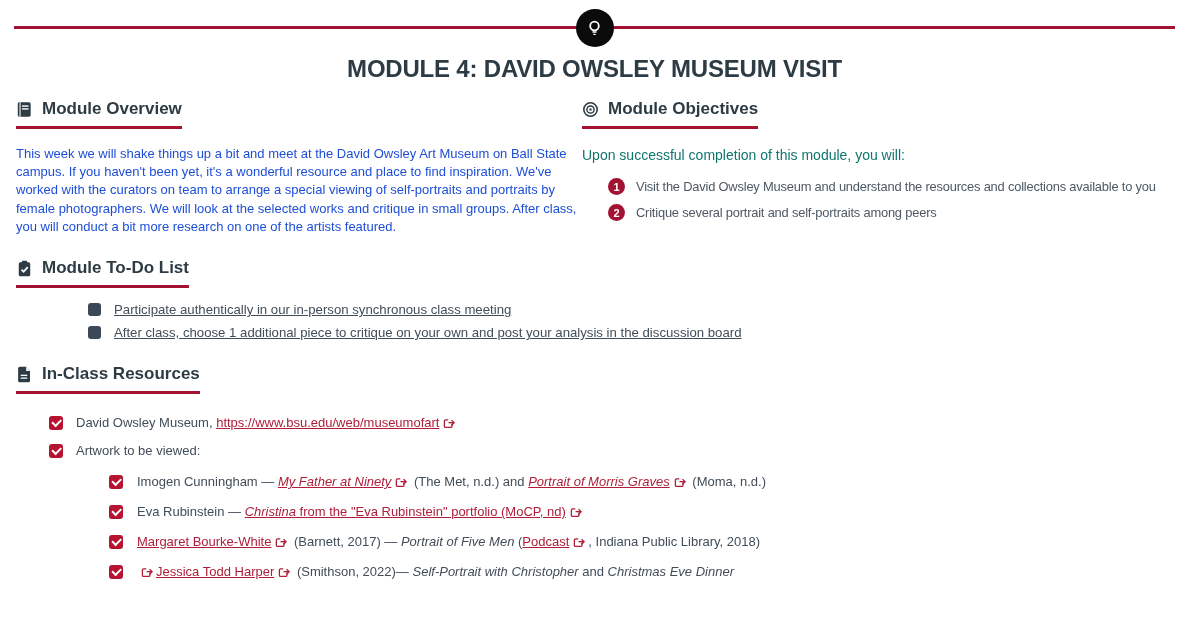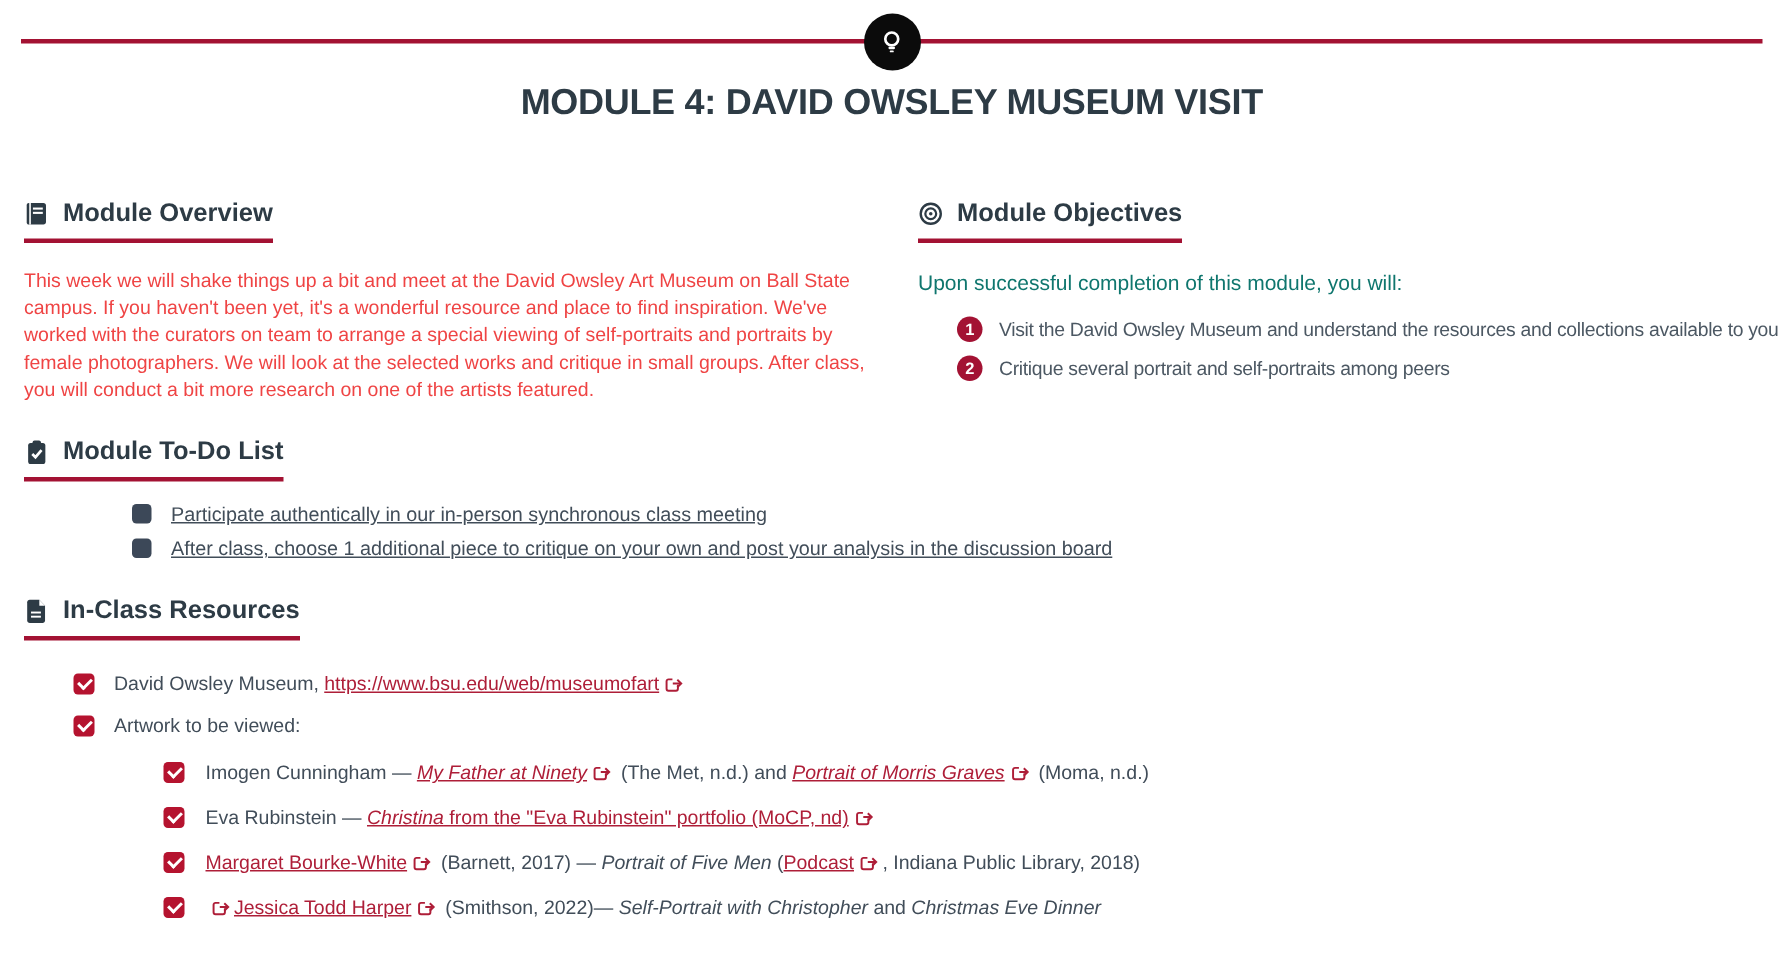--- a/index.html
+++ b/index.html
@@ -12,24 +12,24 @@
   .bulb-badge svg{width:21px;height:21px;}
   .page-title{margin:0;padding-top:55px;text-align:center;font-size:24px;font-weight:bold;
     letter-spacing:-0.2px;color:#2D3B45;}
 
   
   .sec-head{display:inline-flex;align-items:center;gap:9px;font-size:17px;font-weight:bold;color:#2D3B45;
     border-bottom:3px solid #A31233;padding-bottom:7px;margin:0;}
   .head-icon{width:17px;height:17px;flex:none;}
 
   
-  .cols{display:flex;gap:30px;padding:0 16px;margin-top:49px;}
+  .cols{display:flex;padding:0 16px;margin-top:16px;}
   .col-left{width:566px;flex:none;}
   .col-right{flex:1;min-width:0;}
-  .overview-body{margin:16px 0 0;font-size:13px;line-height:18.2px;color:#ef4444;}
+  .overview-body{margin:16px 0 0;font-size:13px;line-height:18.2px;color:#1d4ed8;}
   .obj-intro{margin:18px 0 0;font-size:14px;color:#0f766e;}
   .obj-list{list-style:none;margin:16px 0 0;padding:0 0 0 26px;}
   .obj-list li{display:flex;align-items:flex-start;gap:11px;margin-bottom:10px;
     font-size:12.9px;letter-spacing:-0.2px;color:#4C5863;white-space:nowrap;}
   .num-badge{flex:none;width:17px;height:17px;border-radius:50%;background:#A31233;color:#fff;
     font-size:11px;font-weight:bold;display:flex;align-items:center;justify-content:center;margin-top:-1px;}
 
   
   .todo-sec{padding:0 16px;margin-top:22px;}
   .todo-list{list-style:none;margin:14px 0 0;padding:0 0 0 72px;text-decoration:underline;}

